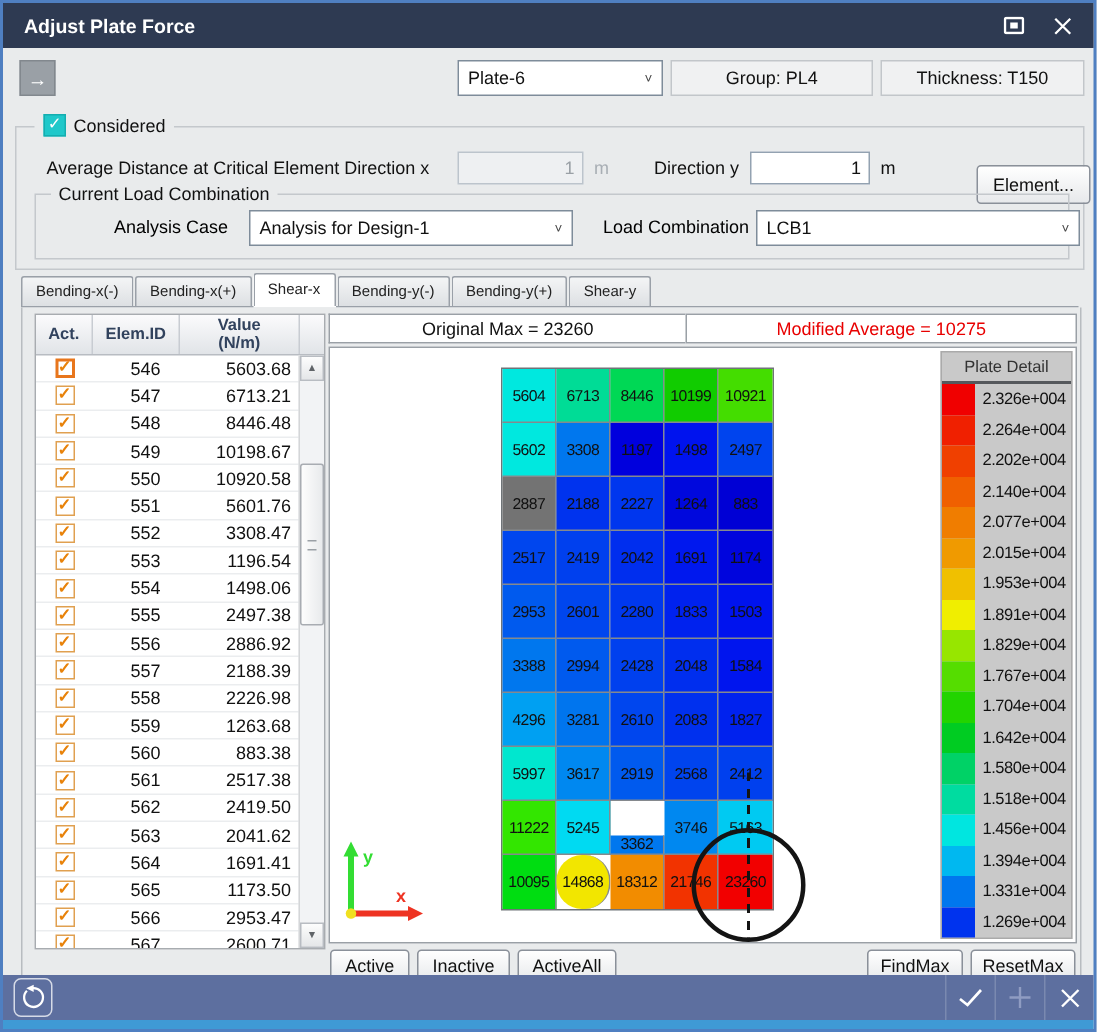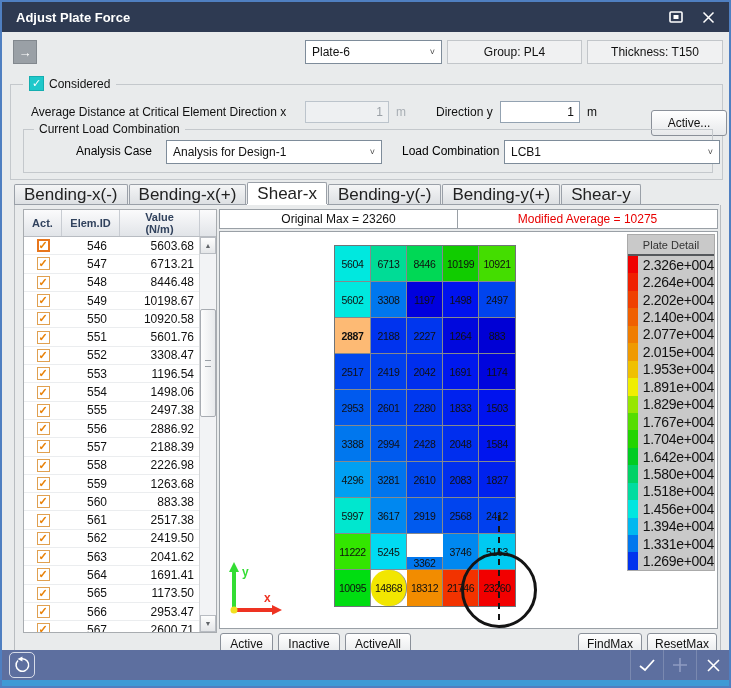--- a/index.html
+++ b/index.html
@@ -41,21 +41,21 @@
   .option-btn { position:absolute; left:640px; top:11px; width:76px; height:26px; }
   .loadcombo-box { position:absolute; left:12px; top:44px; width:690px; height:44px; border:1px solid #c4c8cc; }
   .loadcombo-legend { position:absolute; left:10px; top:-8px; background:#e9ebec; padding:0 5px; font-size:12px; color:#111; }
   .ac-label { position:absolute; left:52px; top:14px; font-size:12px; }
   .ac-combo { position:absolute; left:142px; top:10px; width:216px; height:24px; }
   .lc-label { position:absolute; left:378px; top:14px; font-size:12px; }
   .lc-combo { position:absolute; left:480px; top:10px; width:216px; height:24px; }
 
   
   .tab-bar { position:absolute; left:12px; top:181px; right:10px; height:22px; display:flex; align-items:flex-end; border-bottom:1px solid #9aa0a8; }
-  .tab { height:20px; padding:0 9px; margin-right:1px; font-size:17px; color:#222; background:linear-gradient(#f4f5f6,#dde0e3); border:1px solid #9aa0a8; border-bottom:none; border-radius:2px 2px 0 0; display:flex; align-items:center; cursor:pointer; }
+  .tab { height:20px; padding:0 9px; margin-right:1px; font-size:10px; color:#222; background:linear-gradient(#f4f5f6,#dde0e3); border:1px solid #9aa0a8; border-bottom:none; border-radius:2px 2px 0 0; display:flex; align-items:center; cursor:pointer; }
   .tab.active { height:22px; background:#fff; font-weight:normal; position:relative; z-index:2; box-shadow:0 1px 0 #fff; }
 
   
   .main { position:absolute; left:12px; top:203px; width:707px; height:449px; background:#e9ebec; border:1px solid #b8bcc0; border-top:none; }
 
   
   .table-panel { position:absolute; left:8px; top:4px; width:194px; height:424px; background:#fff; border:1px solid #a8acb0; overflow:hidden; }
   .thead { display:flex; height:27px; background:linear-gradient(#fbfbfc,#e1e4e8); border-bottom:1px solid #b8bcc2; }
   .th { font-size:11px; font-weight:bold; color:#31425d; display:flex; flex-direction:column; align-items:center; justify-content:center; border-right:1px solid #c8ccd2; line-height:12px; }
   .th-act { width:38px; } .th-id { width:58px; } .th-val { width:80px; }
@@ -83,26 +83,26 @@
   .canvas { position:absolute; left:204px; top:26px; width:499px; height:398px; background:#fff; border:1px solid #9aa0a6; }
   .hm-grid { position:absolute; left:114px; top:13px; display:grid; grid-template-columns:repeat(5,36px); grid-auto-rows:36px; border:1px solid #6f7478; }
   .hm-cell { border-right:1px solid #85898d; border-bottom:1px solid #85898d; display:flex; align-items:center; justify-content:center; font-size:10.5px; letter-spacing:-0.4px; color:#101010; cursor:pointer; }
   .hm-cell:nth-child(5n) { border-right:none;text-align:center; }
   .hm-cell:nth-last-child(-n+5) { border-bottom:none; }
   .dash-line { position:absolute; left:278px; top:283px; width:2px; height:110px; background:repeating-linear-gradient(#141414 0 6px, transparent 6px 11px); }
   .circle-mark { position:absolute; left:241px; top:320px; width:76px; height:76px; border:3px solid #141414; border-radius:50%; }
   .axis-icon { position:absolute; left:6px; bottom:6px; }
 
   
-  .legend { position:absolute; right:2px; top:2px; width:88px; height:337px; background:#c9c9c9; border:1px solid #aaa; display:flex; flex-direction:column; }
+  .legend { position:absolute; right:2px; top:2px; width:88px; height:392px; background:#c9c9c9; border:1px solid #aaa; display:flex; flex-direction:column; }
   .legend-title { height:21px; font-size:11px; color:#333; display:flex; align-items:center; justify-content:center; border-bottom:2px solid #55585c; }
   .legend-body { flex:1; display:flex; flex-direction:column; }
   .legend-row { flex:1; display:flex; align-items:stretch; }
   .legend-swatch { width:22px; }
-  .legend-label { flex:1; font-size:14px; color:#111; display:flex; align-items:center; padding-left:5px; letter-spacing:-0.3px;text-align:right; }
+  .legend-label { flex:1; font-size:11px; color:#111; display:flex; align-items:center; padding-left:5px; letter-spacing:-0.3px;text-align:right; }
 
   
   .canvas-actions { position:absolute; left:204px; top:428px; width:499px; height:24px; }
   .ca-btn { position:absolute; top:0; height:22px; }
   .b-active { left:1px; width:53px; } .b-inactive { left:59px; width:62px; } .b-activeall { left:126px; width:66px; }
   .b-findmax { left:359px; width:64px; } .b-resetmax { left:428px; width:70px; }
 
   
   .footer { position:absolute; left:0; right:0; bottom:6px; height:30px; background:#5d6f9f; display:flex; align-items:center; }
   .undo-btn { width:26px; height:26px; margin-left:7px; border:1px solid rgba(255,255,255,0.75); border-radius:5px; display:flex; align-items:center; justify-content:center; cursor:pointer; }
@@ -149,21 +149,21 @@
       <span class="teal-cb">✓</span>
       <span>Considered</span>
     </div>
     <div class="avg-row">
       <span class="avg-label">Average Distance at Critical Element Direction x</span>
       <input class="inp disabled x-input" disabled="" value="1" style="">
       <span class="unit x-unit">m</span>
       <span class="diry-label">Direction y</span>
       <input class="inp y-input" value="1" style="">
       <span class="unit y-unit">m</span>
-      <div class="btn option-btn">Active...</div>
+      <div class="btn option-btn">Element...</div>
     </div>
     <div class="loadcombo-box">
       <span class="loadcombo-legend">Current Load Combination</span>
       <span class="ac-label">Analysis Case</span>
       <div class="combo ac-combo">
         <span>Analysis for Design-1</span>
         <span class="chev">˅</span>
       </div>
       <span class="lc-label">Load Combination</span>
       <div class="combo lc-combo">
@@ -366,21 +366,21 @@
           <div class="hm-cell" style="background: rgb(0, 232, 223);">5604</div>
           <div class="hm-cell" style="background: rgb(0, 220, 150);">6713</div>
           <div class="hm-cell" style="background: rgb(0, 216, 85);">8446</div>
           <div class="hm-cell" style="background: rgb(17, 204, 0);">10199</div>
           <div class="hm-cell" style="background: rgb(68, 221, 0);">10921</div>
           <div class="hm-cell" style="background: rgb(0, 232, 223);">5602</div>
           <div class="hm-cell" style="background: rgb(0, 119, 238);">3308</div>
           <div class="hm-cell" style="background: rgb(0, 0, 221);">1197</div>
           <div class="hm-cell" style="background: rgb(0, 19, 238);">1498</div>
           <div class="hm-cell" style="background: rgb(0, 68, 238);">2497</div>
-          <div class="hm-cell" style="background: #fdba74; font-weight: bold;">2887</div>
+          <div class="hm-cell" style="background: #737373;">2887</div>
           <div class="hm-cell" style="background: rgb(0, 51, 238);">2188</div>
           <div class="hm-cell" style="background: rgb(0, 54, 238);">2227</div>
           <div class="hm-cell" style="background: rgb(0, 8, 221);">1264</div>
           <div class="hm-cell" style="background: rgb(0, 0, 213);">883</div>
           <div class="hm-cell" style="background: rgb(0, 70, 238);">2517</div>
           <div class="hm-cell" style="background: rgb(0, 64, 238);">2419</div>
           <div class="hm-cell" style="background: rgb(0, 46, 238);">2042</div>
           <div class="hm-cell" style="background: rgb(0, 24, 238);">1691</div>
           <div class="hm-cell" style="background: rgb(0, 5, 221);">1174</div>
           <div class="hm-cell" style="background: rgb(0, 90, 238);">2953</div>

